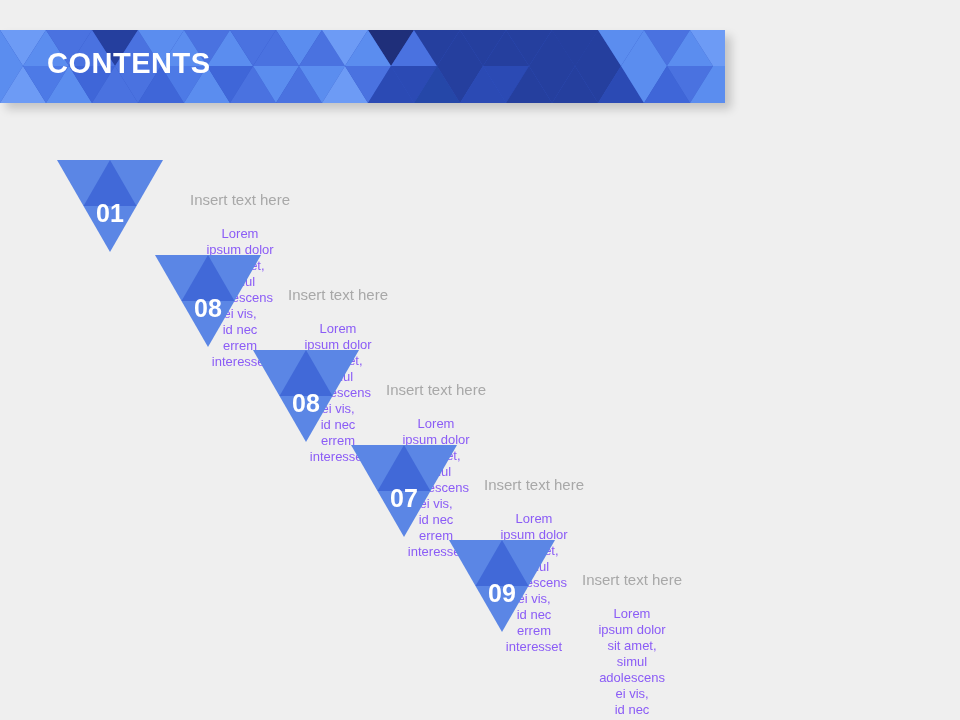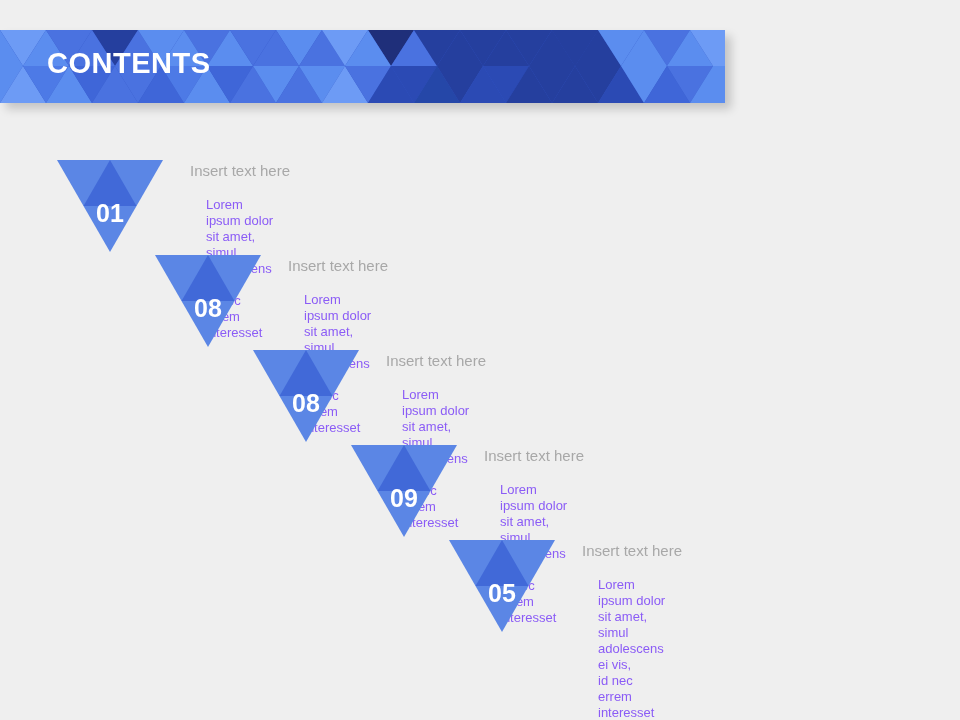--- a/index.html
+++ b/index.html
@@ -14,20 +14,21 @@
     overflow: hidden;
     position: relative;
   }
 
   #slide {
     position: absolute;
     left: 0; top: 0;
     width: 960px;
     height: 720px;
     background: #efefef;
+    text-align: center;
   }
 
   
   .header-banner {
     position: absolute;
     left: 0;
     top: 30px;
     width: 725px;
     height: 73px;
     overflow: hidden;
@@ -78,21 +79,21 @@
     justify-content: center;
     font-size: 25px;
     font-weight: bold;
     color: #ffffff;
     padding-bottom: 17px;
     box-sizing: border-box;
     pointer-events: none;
   }
   .text-block {
     position: absolute;
-    top: 1px;
+    top: 30px;
   }
   .item-title {
     font-size: 15px;
     color: #a8a8a8;
     font-weight: normal;
     line-height: 20px;
     margin: 0 0 5px 0;
     white-space: nowrap;
   }
   .item-desc {
@@ -232,36 +233,36 @@
     </div>
   </div>
 
   <div class="item" style="left:351px; top:445px;">
     <div class="tri-wrap">
       <svg viewBox="0 0 106 92">
         <polygon points="0,0 106,0 53,92" fill="#5b86e5"></polygon>
         <polygon points="26.5,46 53,0 79.5,46" fill="#4169d8"></polygon>
       </svg>
     </div>
+    <div class="tri-num">07</div>
+    <div class="text-block" style="left:133px;">
+      <div class="item-title">Insert text here</div>
+      <div class="item-desc">Lorem ipsum dolor sit amet, simul adolescens ei vis,
+id nec errem interesset</div>
+    </div>
+  </div>
+
+  <div class="item" style="left:449px; top:540px;">
+    <div class="tri-wrap">
+      <svg viewBox="0 0 106 92">
+        <polygon points="0,0 106,0 53,92" fill="#5b86e5"></polygon>
+        <polygon points="26.5,46 53,0 79.5,46" fill="#4169d8"></polygon>
+      </svg>
+    </div>
     <div class="tri-num">09</div>
     <div class="text-block" style="left:133px;">
       <div class="item-title">Insert text here</div>
       <div class="item-desc">Lorem ipsum dolor sit amet, simul adolescens ei vis,
 id nec errem interesset</div>
     </div>
   </div>
 
-  <div class="item" style="left:449px; top:540px;">
-    <div class="tri-wrap">
-      <svg viewBox="0 0 106 92">
-        <polygon points="0,0 106,0 53,92" fill="#5b86e5"></polygon>
-        <polygon points="26.5,46 53,0 79.5,46" fill="#4169d8"></polygon>
-      </svg>
-    </div>
-    <div class="tri-num">05</div>
-    <div class="text-block" style="left:133px;">
-      <div class="item-title">Insert text here</div>
-      <div class="item-desc">Lorem ipsum dolor sit amet, simul adolescens ei vis,
-id nec errem interesset</div>
-    </div>
-  </div>
-
 </div>
 
 </body></html>

